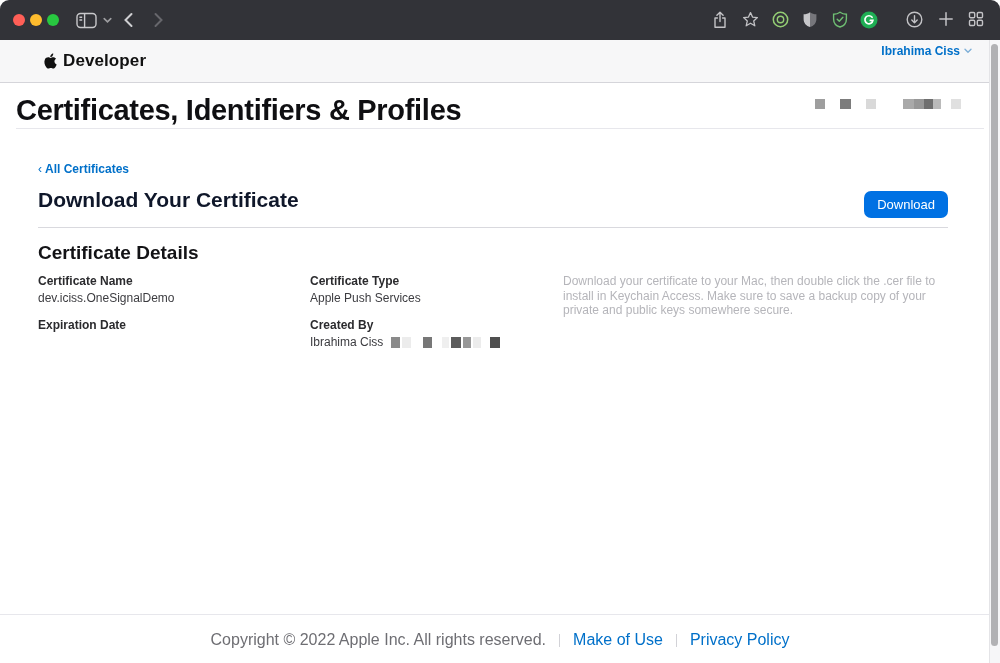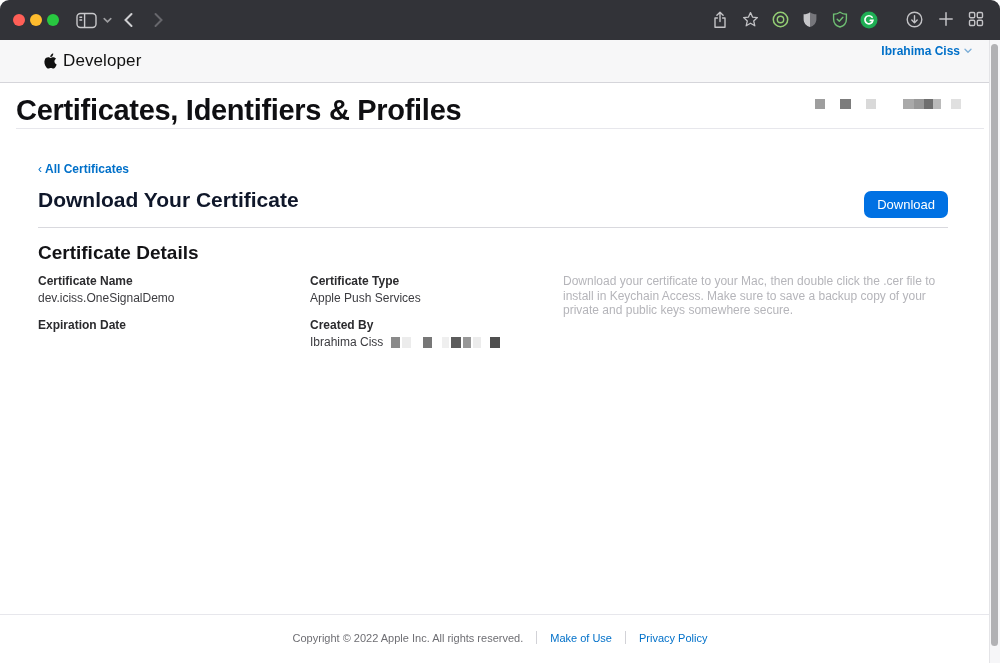--- a/index.html
+++ b/index.html
@@ -21,21 +21,21 @@
   .urlbar { position:absolute; left:297px; top:8px; width:406px; height:25px;
     background:#3f4045; border-radius:7px; display:flex; align-items:center; justify-content:center;
     color:#e7e7e9; font-size:12px; white-space:nowrap; }
   .urlbar .tail { color:#97979b; opacity:.8; }
   .urlbar .reload { position:absolute; right:8px; top:5px; }
 
   
   .site-header { position:absolute; top:40px; left:0; width:1000px; height:43px;
     background:#f7f7f8; border-bottom:1px solid #d5d5da; }
   .brand { position:absolute; left:42px; top:11px; display:flex; align-items:center; gap:6px; }
-  .brand-text { font-size:17px; font-weight:400; color:#111; letter-spacing:.1px; }
+  .brand-text { font-size:17px; font-weight:700; color:#111; letter-spacing:.1px; }
   .user-link { position:absolute; right:28px; top:4px; font-size:12px; font-weight:700;
     color:#0070c9; display:flex; align-items:center; gap:4px; text-decoration:none; cursor:pointer; }
   .redact-row { position:absolute; right:39px; top:59px; display:flex; align-items:center; }
   .rblk { display:inline-block; height:10px; }
 
   
   .page-title { position:absolute; left:16px; top:94px; font-size:29px; font-weight:700;
     color:#0f0f12; letter-spacing:-0.3px; }
   .rule-1 { position:absolute; top:128px; left:16px; right:16px; border-top:1px solid #e7e7ec; }
   .back-link { position:absolute; left:38px; top:162px; font-size:12px; font-weight:700; color:#0070c9;
@@ -52,21 +52,21 @@
   .field { margin-bottom:13px; }
   .field .flabel { font-size:12px; font-weight:700; color:#2b2b2e; margin-bottom:3px; }
   .field .fvalue { font-size:12px; color:#3c3c40; }
   .created-row { display:flex; align-items:center; gap:2px; }
   .instructions { grid-column:3; grid-row:1 / span 2; font-size:12px; line-height:14.5px;
     color:#b5b5ba; padding-right:12px; }
 
   
   .footer-rule { position:absolute; top:614px; left:0; right:0; border-top:1px solid #e7e7ec; }
   .footer { position:absolute; top:631px; left:0; width:1000px; display:flex;
-    justify-content:center; align-items:center; gap:13px; font-size:11px;text-align:center; }
+    justify-content:center; align-items:center; gap:13px; font-size:16px;text-align:center; }
   .copyright { color:#6e6e73; }
   .fsep { width:1px; height:13px; background:#d2d2d7; }
   .flink { color:#0070c9; text-decoration:none; cursor:pointer; }
 
   
   .scrollbar { position:absolute; top:40px; right:0; width:11px; height:623px;
     background:#f6f6f8; border-left:1px solid #e4e4e7; z-index:50; }
   .scroll-thumb { position:absolute; top:4px; right:2px; width:7px; height:602px;
     border-radius:4px; background:#b1b1b4; }
 

